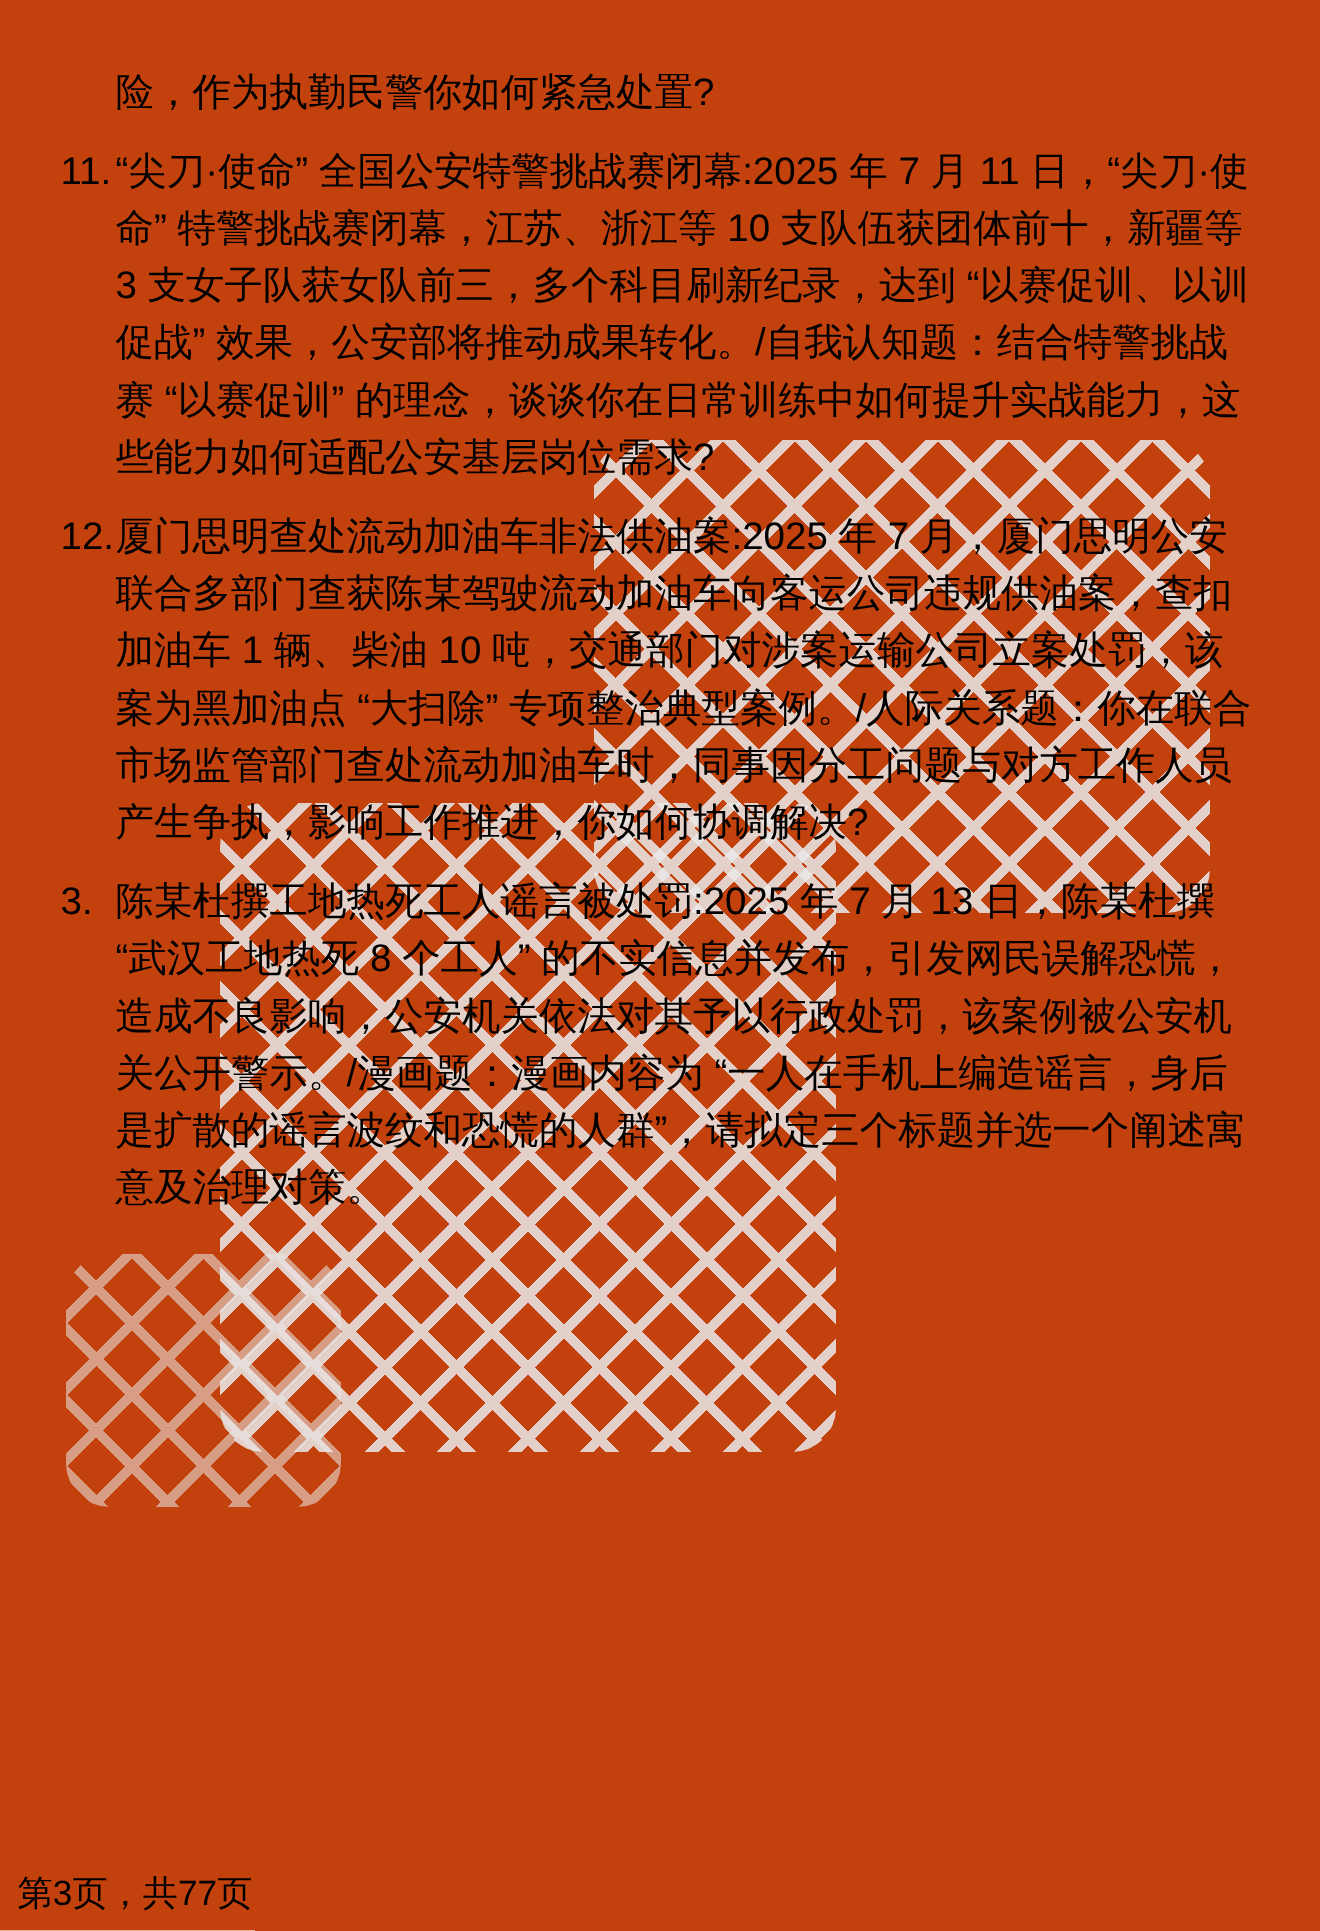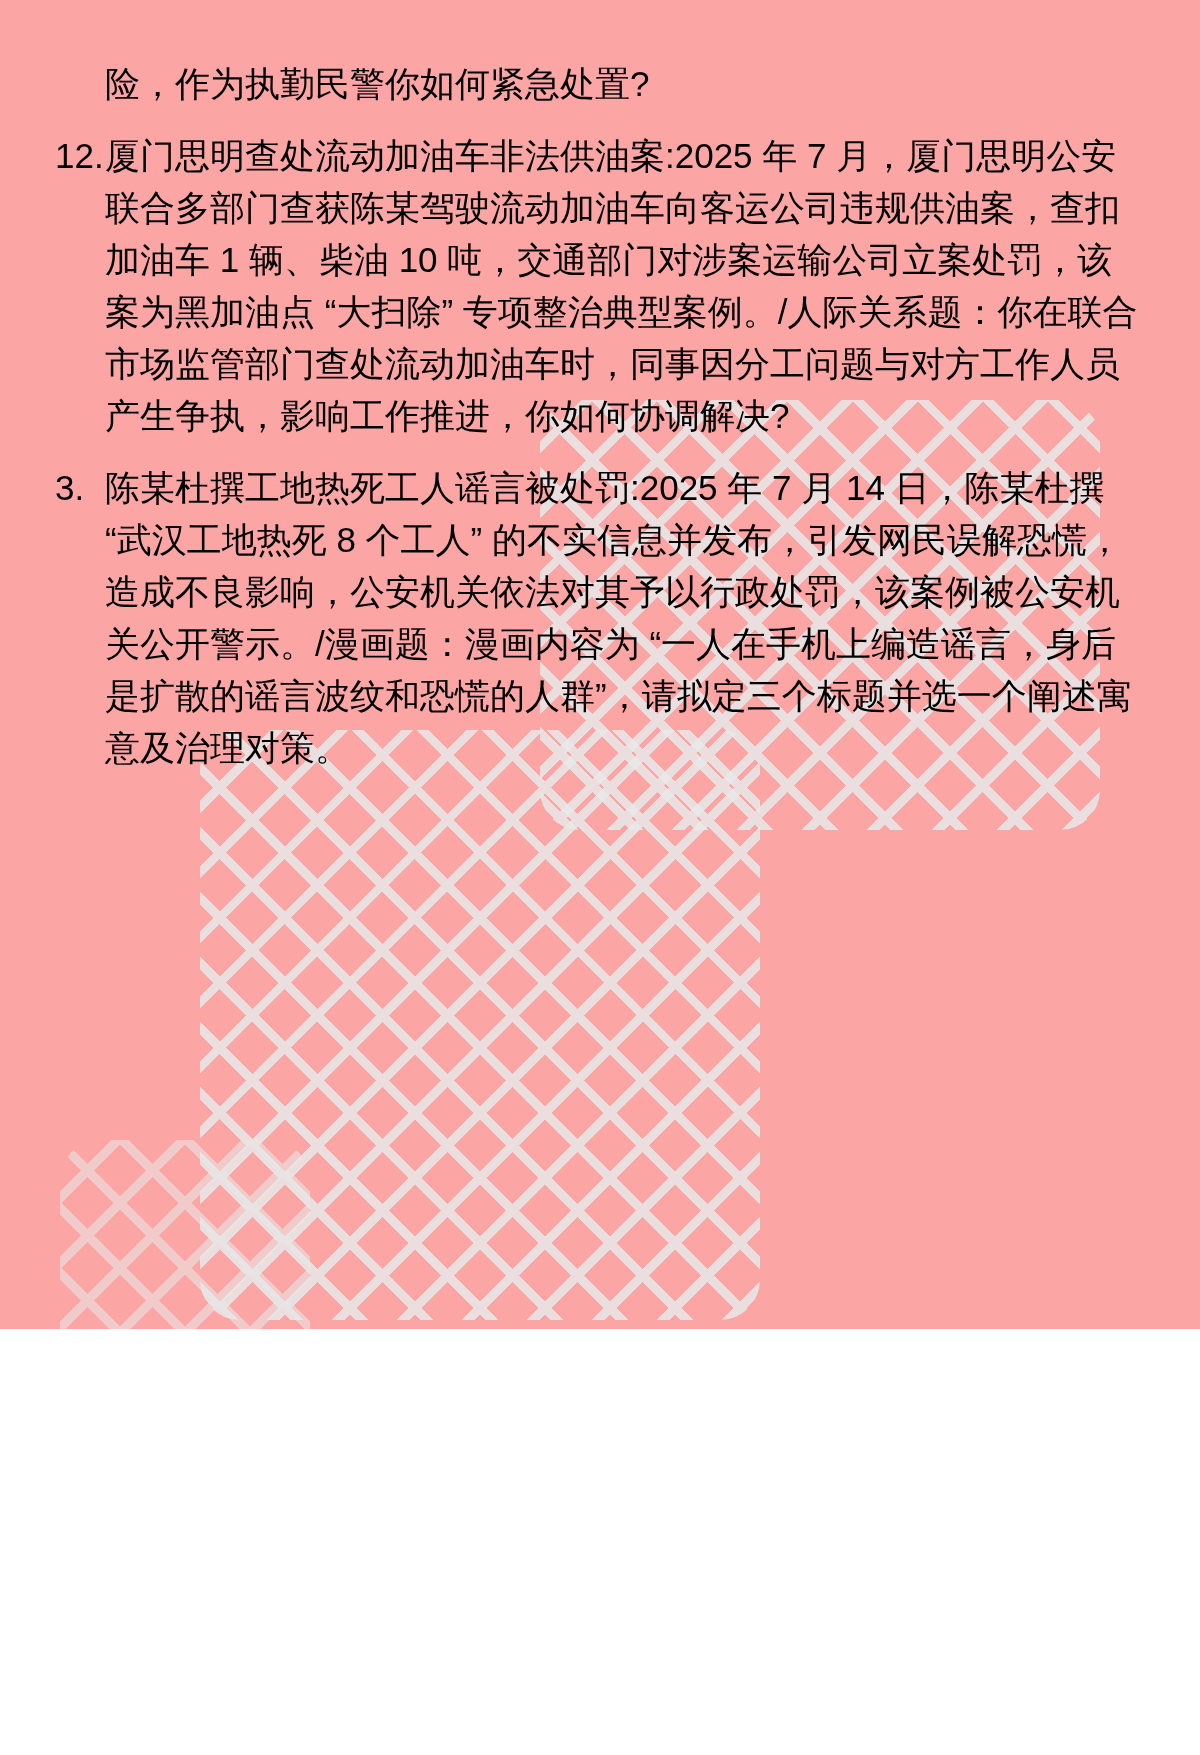--- a/index.html
+++ b/index.html
@@ -3,22 +3,22 @@
 <meta charset="utf-8">
 <style>
   html, body {
     margin: 0;
     padding: 0;
     background: #ffffff;
   }
   .page {
     position: relative;
     width: 1200px;
-    height: 1329px;
-    background: #fca5a5;
+    height: 1755px;
+    background: #c2410c;
     overflow: hidden;
     font-family: "Liberation Sans", sans-serif;
     color: #000000;
   }
   
   .wm-patch {
     position: absolute;
     background:
       repeating-linear-gradient(45deg,  transparent 0 18px, #e9e9e9 18px 27px, transparent 27px 46px),
       repeating-linear-gradient(-45deg, transparent 0 18px, #e9e9e9 18px 27px, transparent 27px 46px);
@@ -77,29 +77,33 @@
     <div class="wm-patch wm-a"></div>
     <div class="wm-patch wm-b"></div>
     <div class="wm-patch wm-c"></div>
   </div>
 
   <div class="content">
 
     <p class="continuation">险，作为执勤民警你如何紧急处置?</p>
 
 
+    <div class="q-item">
+      <span class="q-num">11.</span>
+      <span class="q-text">“尖刀·使命” 全国公安特警挑战赛闭幕:2025 年 7 月 11 日，“尖刀·使命” 特警挑战赛闭幕，江苏、浙江等 10 支队伍获团体前十，新疆等 3 支女子队获女队前三，多个科目刷新纪录，达到 “以赛促训、以训促战” 效果，公安部将推动成果转化。/自我认知题：结合特警挑战赛 “以赛促训” 的理念，谈谈你在日常训练中如何提升实战能力，这些能力如何适配公安基层岗位需求?</span>
+    </div>
 
     <div class="q-item">
       <span class="q-num">12.</span>
       <span class="q-text">厦门思明查处流动加油车非法供油案:2025 年 7 月，厦门思明公安联合多部门查获陈某驾驶流动加油车向客运公司违规供油案，查扣加油车 1 辆、柴油 10 吨，交通部门对涉案运输公司立案处罚，该案为黑加油点 “大扫除” 专项整治典型案例。/人际关系题：你在联合市场监管部门查处流动加油车时，同事因分工问题与对方工作人员产生争执，影响工作推进，你如何协调解决?</span>
     </div>
 
     <div class="q-item">
       <span class="q-num">3.</span>
-      <span class="q-text">陈某杜撰工地热死工人谣言被处罚:2025 年 7 月 14 日，陈某杜撰 “武汉工地热死 8 个工人” 的不实信息并发布，引发网民误解恐慌，造成不良影响，公安机关依法对其予以行政处罚，该案例被公安机关公开警示。/漫画题：漫画内容为 “一人在手机上编造谣言，身后是扩散的谣言波纹和恐慌的人群”，请拟定三个标题并选一个阐述寓意及治理对策。</span>
+      <span class="q-text">陈某杜撰工地热死工人谣言被处罚:2025 年 7 月 13 日，陈某杜撰 “武汉工地热死 8 个工人” 的不实信息并发布，引发网民误解恐慌，造成不良影响，公安机关依法对其予以行政处罚，该案例被公安机关公开警示。/漫画题：漫画内容为 “一人在手机上编造谣言，身后是扩散的谣言波纹和恐慌的人群”，请拟定三个标题并选一个阐述寓意及治理对策。</span>
     </div>
 
 
   </div>
 
   <div class="footer">第3页，共77页</div>
 
 </div>
 
 </body></html>

